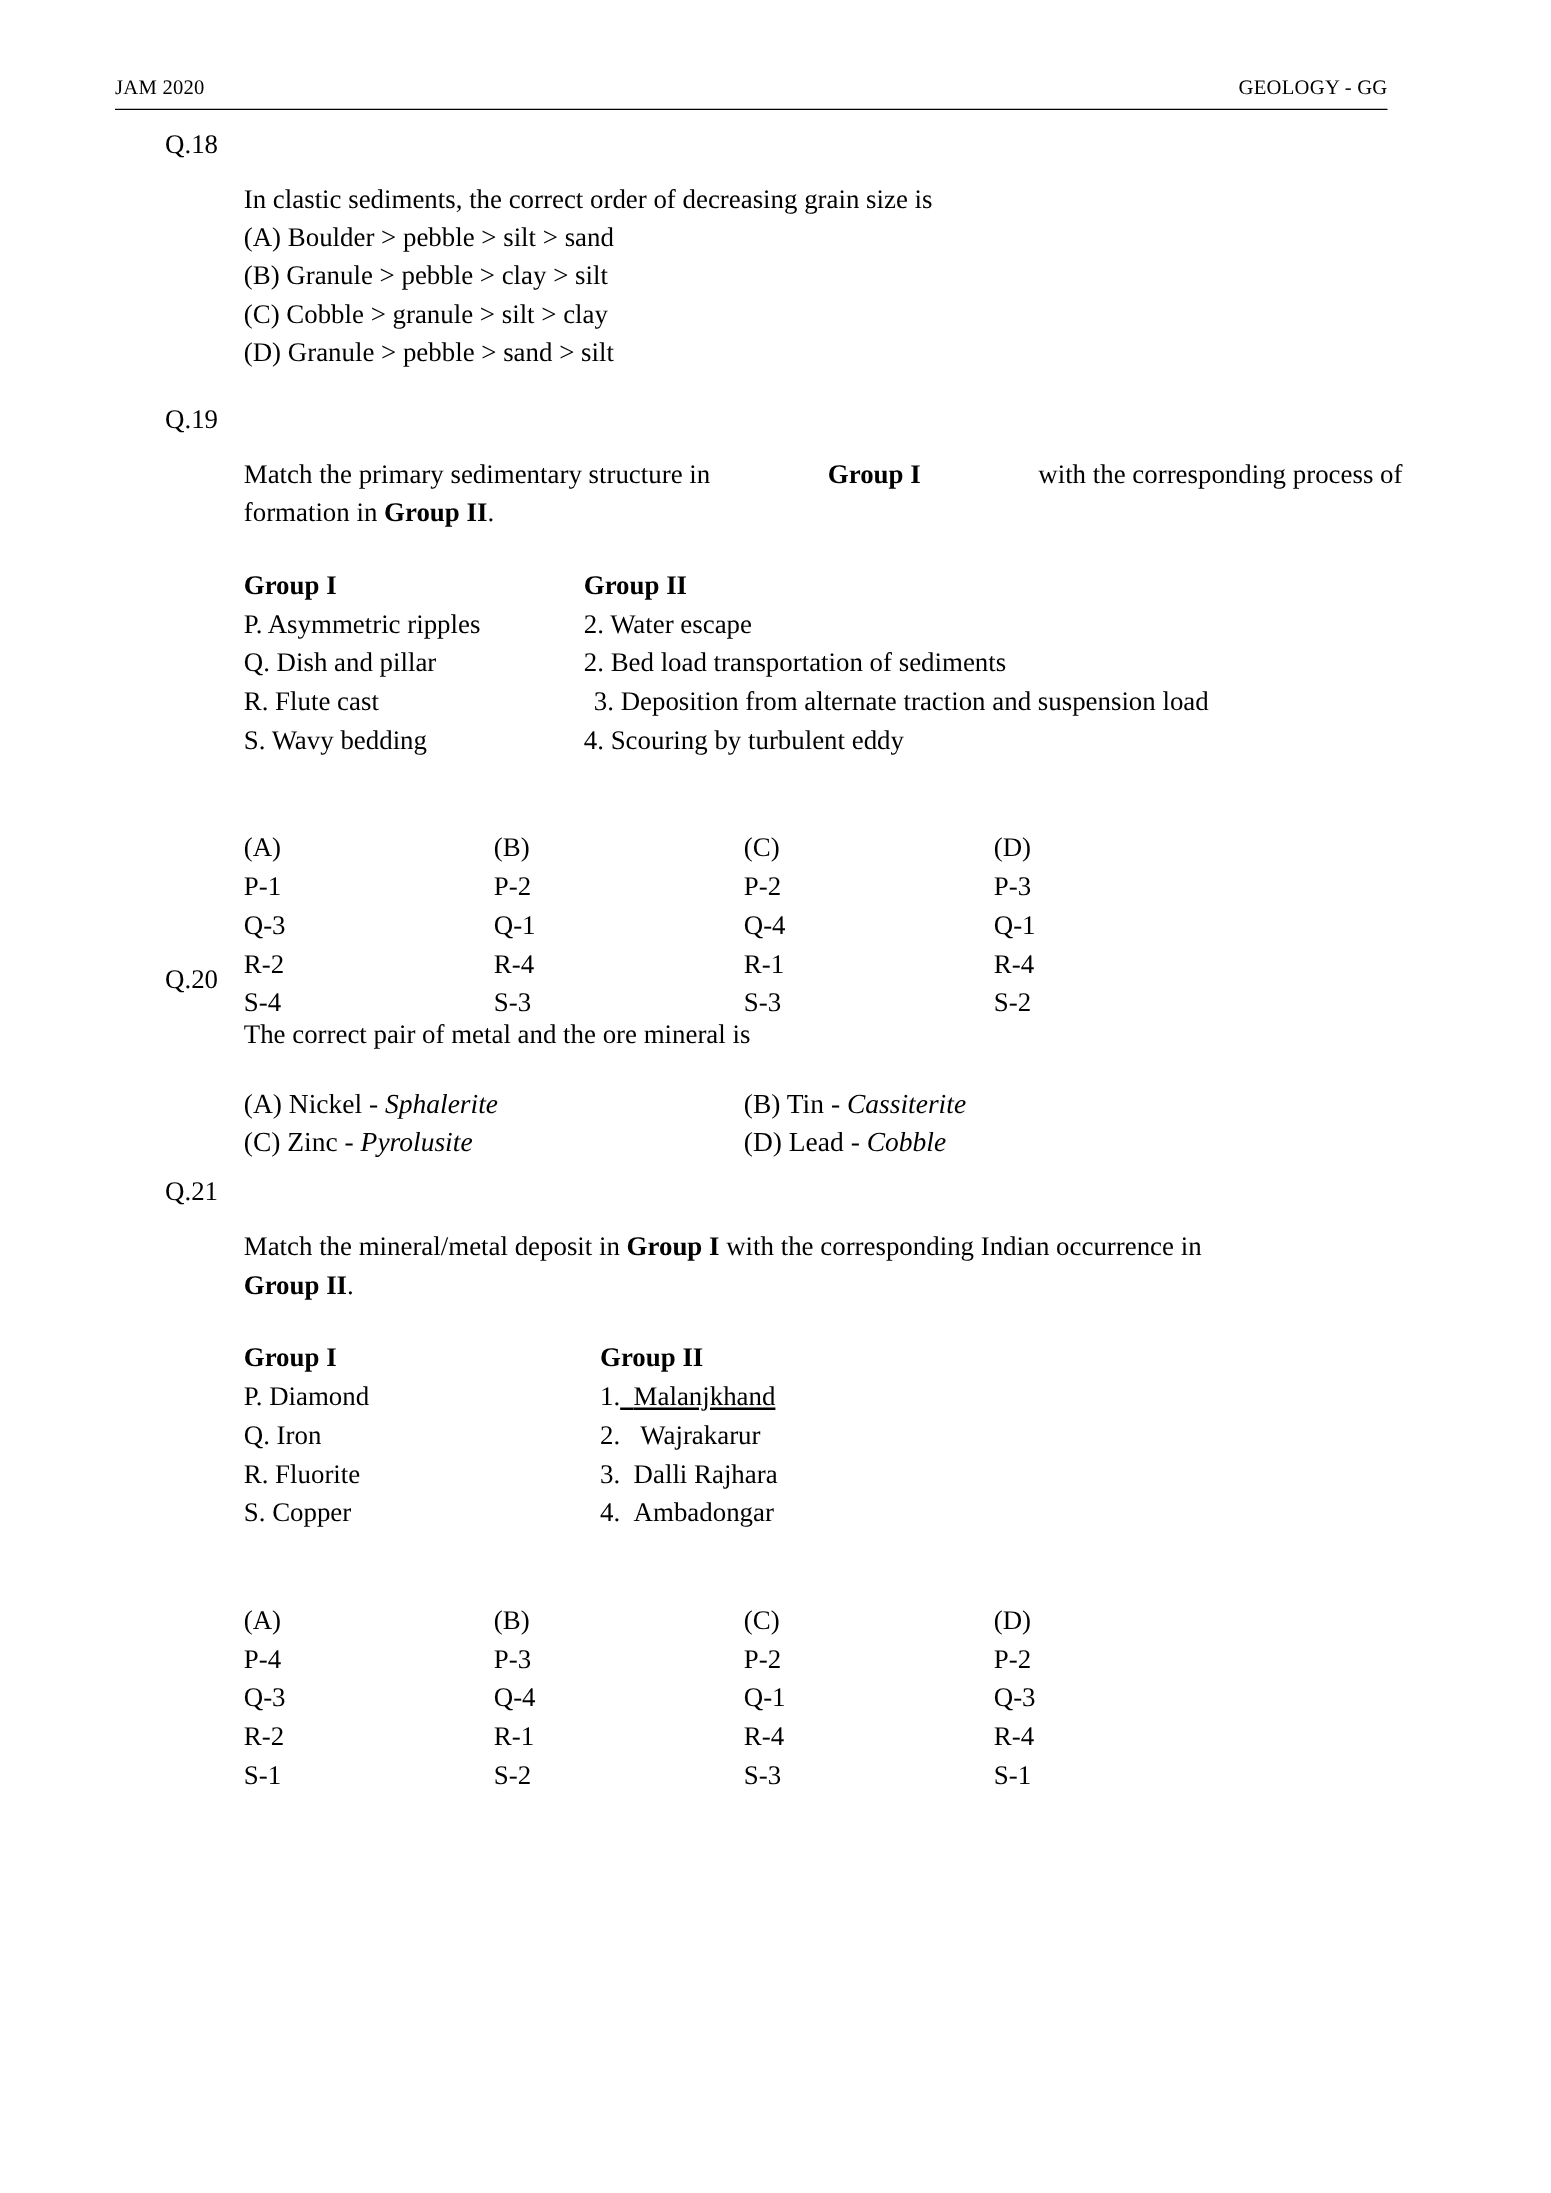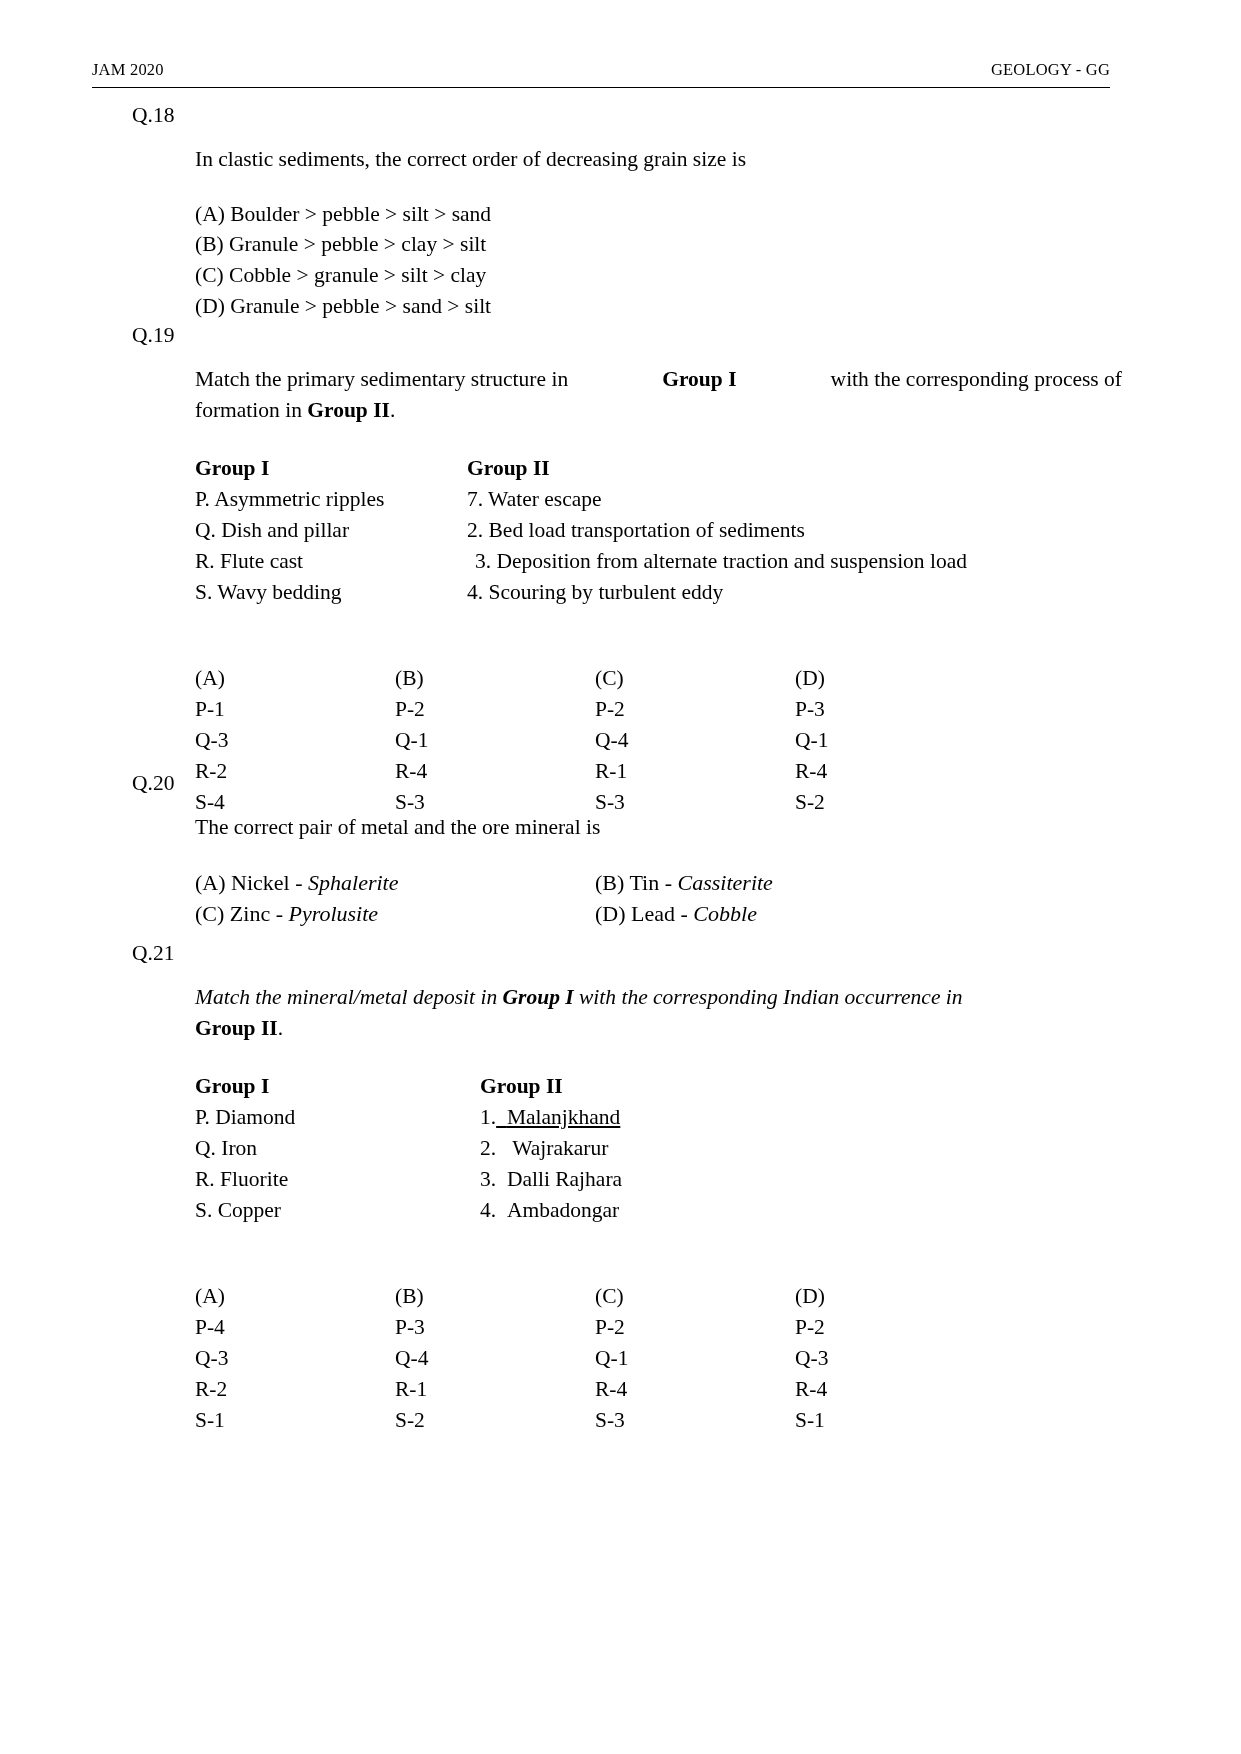--- a/index.html
+++ b/index.html
@@ -153,21 +153,21 @@
     <span class="hdr-left">JAM 2020</span>
     <span class="hdr-right">GEOLOGY - GG</span>
   </div>
   <div class="header-rule"></div>
 
   <div class="qblock" style="top:100px;">
     <div class="qrow">
       <div class="qnum">Q.18</div>
       <div class="qbody">In clastic sediments, the correct order of decreasing grain size is</div>
     </div>
-    <div class="opt-list" style="margin-top:24px;">
+    <div class="opt-list" style="">
       <div class="opt-line">(A) Boulder &gt; pebble &gt; silt &gt; sand</div>
       <div class="opt-line">(B) Granule &gt; pebble &gt; clay &gt; silt</div>
       <div class="opt-line">(C) Cobble &gt; granule &gt; silt &gt; clay</div>
       <div class="opt-line">(D) Granule &gt; pebble &gt; sand &gt; silt</div>
     </div>
   </div>
 
   <div class="qblock" style="top:320px;">
     <div class="qrow">
       <div class="qnum">Q.19</div>
@@ -181,21 +181,21 @@
       </div>
     </div>
 
     <div class="groups" style="margin-top:28px;">
       <div class="grow">
         <div class="gcol-1 ghead">Group I</div>
         <div class="gcol-2 ghead">Group II</div>
       </div>
       <div class="grow">
         <div class="gcol-1">P. Asymmetric ripples</div>
-        <div class="gcol-2">7. Water escape</div>
+        <div class="gcol-2">2. Water escape</div>
       </div>
       <div class="grow">
         <div class="gcol-1">Q. Dish and pillar</div>
         <div class="gcol-2">2. Bed load transportation of sediments</div>
       </div>
       <div class="grow">
         <div class="gcol-1">R. Flute cast</div>
         <div class="gcol-2 indent-3">3. Deposition from alternate traction and suspension load</div>
       </div>
       <div class="grow">
@@ -252,21 +252,21 @@
         <div class="occell"><span>(C) Zinc - </span><span class="mineral">Pyrolusite</span></div>
         <div class="occell second"><span>(D) Lead - </span><span class="mineral">Cobble</span></div>
       </div>
     </div>
   </div>
 
   <div class="qblock" style="top:938px;">
     <div class="qrow">
       <div class="qnum">Q.21</div>
       <div class="qbody">
-        <div style="white-space:nowrap;font-style:italic;"><span>Match the mineral/metal deposit in </span><span class="bold">Group I</span><span> with the corresponding Indian occurrence in</span></div>
+        <div style="white-space:nowrap;"><span>Match the mineral/metal deposit in </span><span class="bold">Group I</span><span> with the corresponding Indian occurrence in</span></div>
         <div style="white-space:nowrap;"><span class="bold">Group II</span><span>.</span></div>
       </div>
     </div>
 
     <div class="groups" style="margin-top:28px;">
       <div class="grow">
         <div class="gcol-1 ghead">Group I</div>
         <div class="gcol-2 ghead" style="padding-left:13px;">Group II</div>
       </div>
       <div class="grow">

